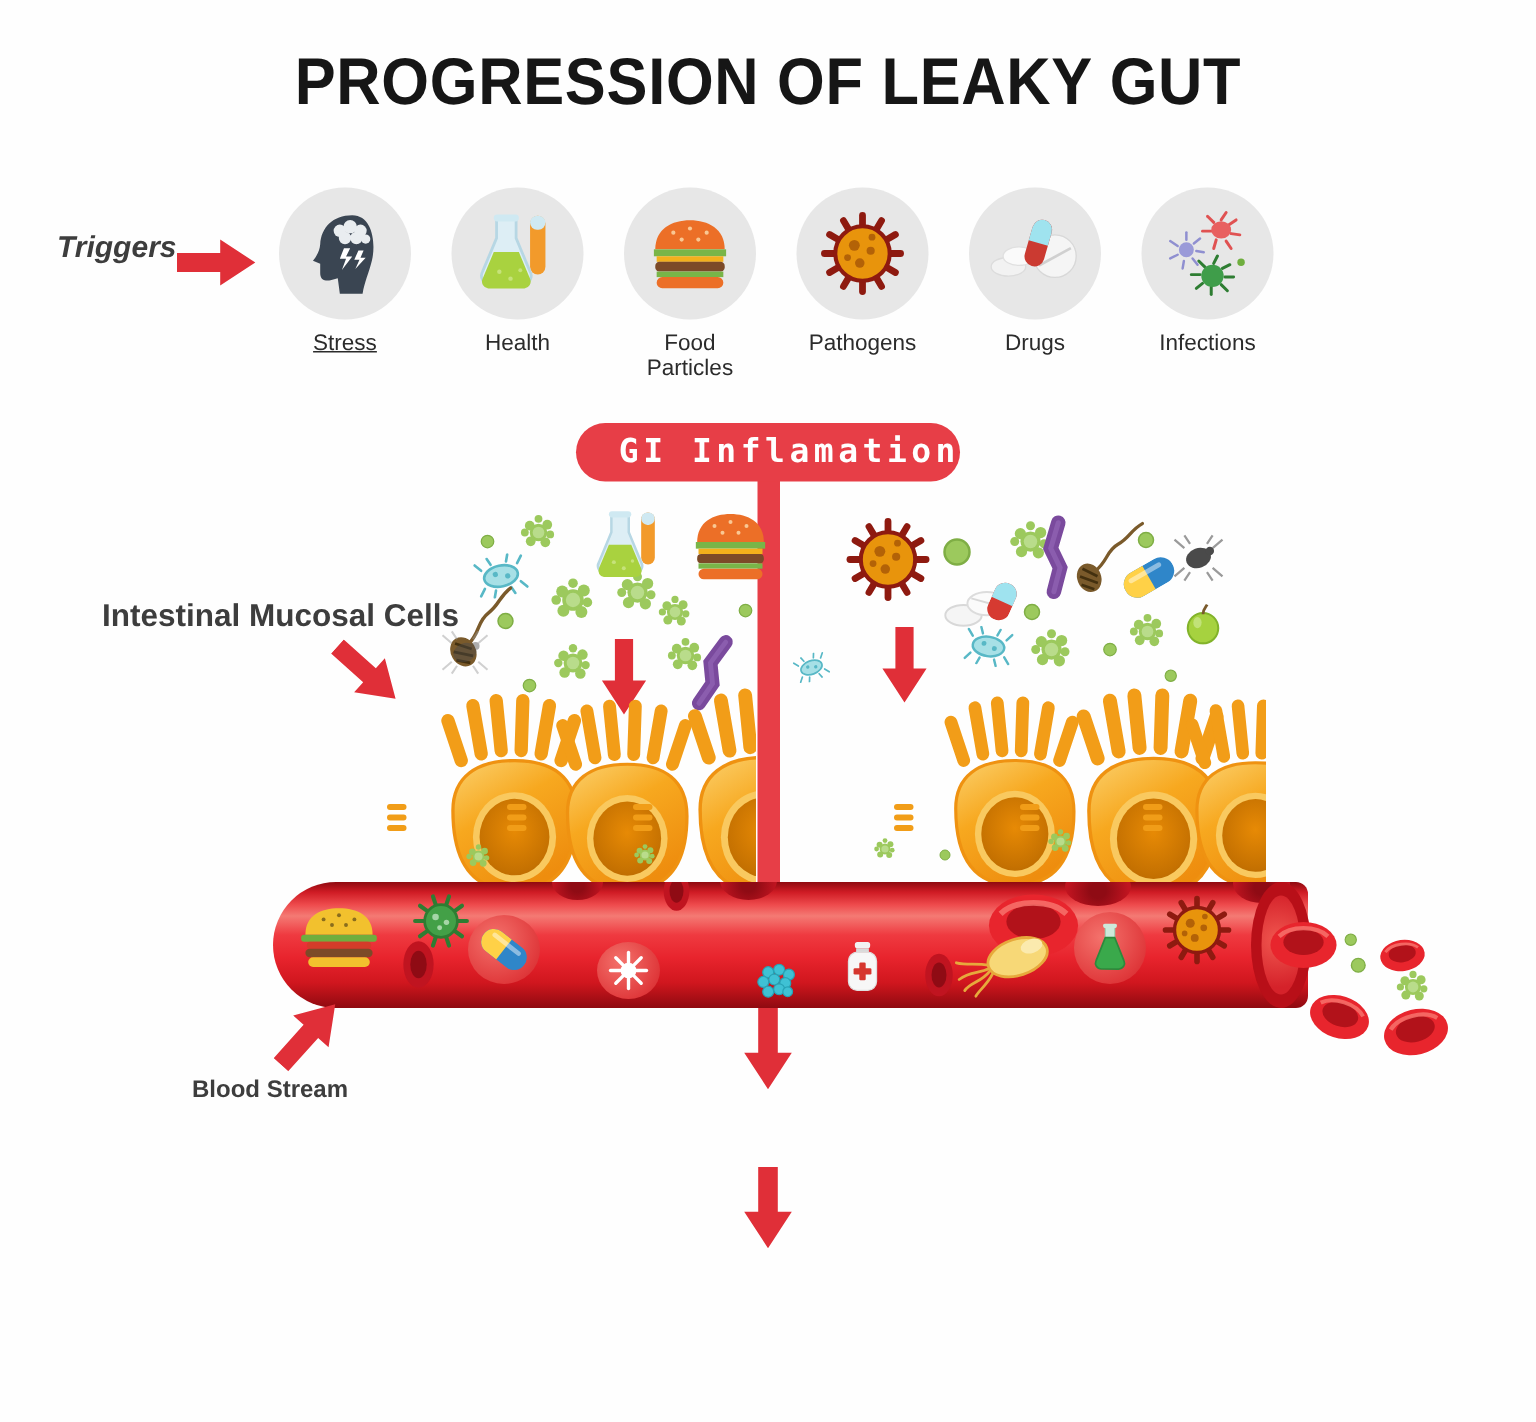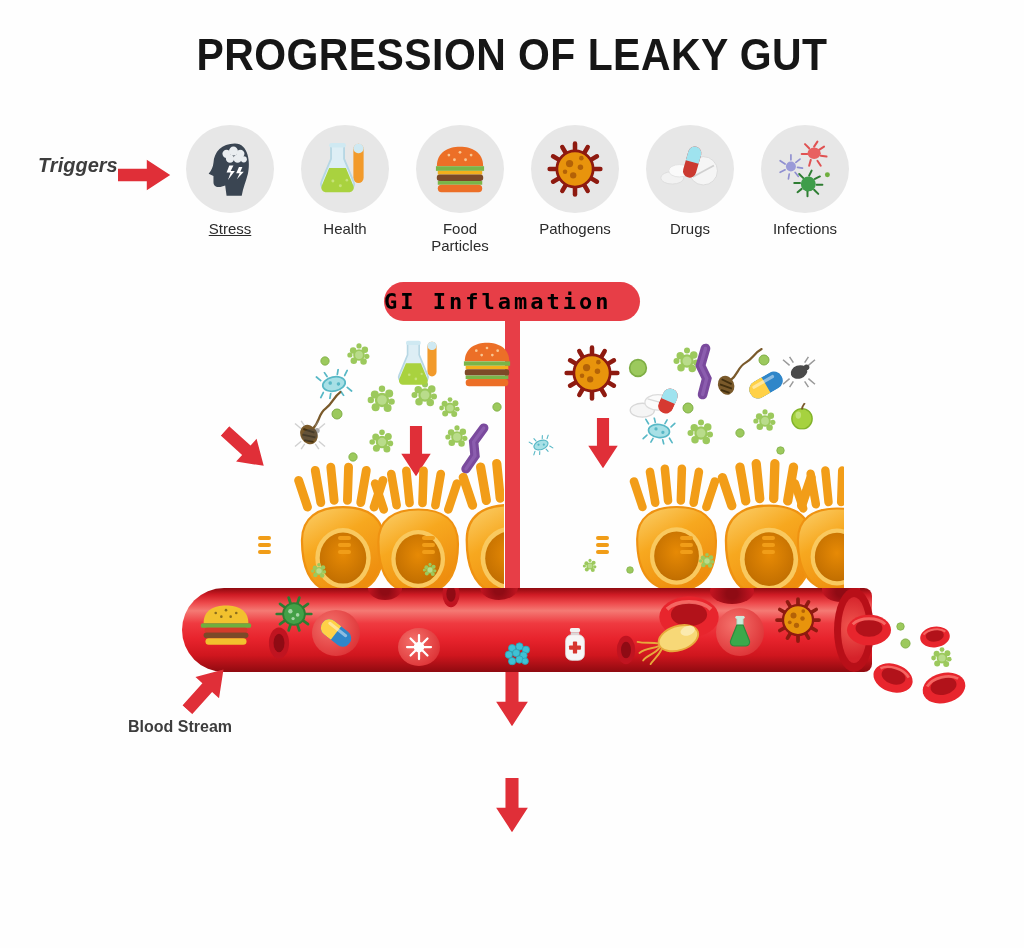--- a/index.html
+++ b/index.html
@@ -6,22 +6,22 @@
   .canvas{position:relative;width:1024px;height:948px;background:#fefefe;overflow:hidden;margin:0 auto;}
   .abs{position:absolute;}
   .ic{position:absolute;display:block;}
   .ic svg{width:100%;height:100%;display:block;overflow:visible;}
   h1.title{position:absolute;top:30px;left:0;width:100%;margin:0;text-align:center;
     font-size:44px;font-weight:bold;color:#161616;letter-spacing:.5px;transform:scaleX(.93);}
   .trig-label{position:absolute;font-weight:bold;font-size:20px;color:#3d3d3d;font-style:italic;}
   .circle{position:absolute;width:88px;height:88px;border-radius:50%;background:#e7e7e7;
     display:flex;align-items:center;justify-content:center;}
   .t-name{position:absolute;width:120px;text-align:center;font-size:15px;line-height:1.15;color:#2b2b2b;}
-  .banner{position:absolute;background:#e73e47;color:#000000;font-weight:bold;display:flex;
-    align-items:center;justify-content:flex-start;border-radius:10px;}
+  .banner{position:absolute;background:#e73e47;color:#ffffff;font-weight:bold;display:flex;
+    align-items:center;justify-content:flex-end;border-radius:10px;}
   .banner.gi{border-radius:20px;font-family:"DejaVu Sans Mono",monospace;font-size:22px;letter-spacing:3px;}
   .vline{position:absolute;background:#e73e47;}
   .fieldlabel{position:absolute;font-weight:bold;color:#3d3d3d;}
   .vessel{position:absolute;left:182px;top:588px;width:690px;height:84px;
     border-radius:42px 8px 8px 42px;overflow:hidden;
     background:linear-gradient(180deg,#8f0a10 0%,#cf1b24 8%,#ee4a4c 18%,#f47a74 27%,#ef3a40 42%,#e8242d 60%,#d0161e 80%,#8f0a10 100%);}
   .vessel-label{position:absolute;left:186px;top:5px;font-size:23px;font-weight:bold;color:#fff;white-space:nowrap;}
   .disc{position:absolute;border-radius:50%;display:flex;align-items:center;justify-content:center;
     background:radial-gradient(circle at 38% 35%, #f4726c, #e03a3c 70%, #cf2429 100%);}
   .rbc-top{position:absolute;border-radius:50%;background:radial-gradient(circle at 50% 60%, #8f0b14 20%, #c01420 75%);}
@@ -598,20 +598,21 @@
       <svg viewBox="0 0 60 40">
         <use href="#arrow"></use>
       </svg>
     </i>
   <i class="ic" style="left:528px;top:436px;width:26px;height:18px;transform:rotate(-20deg);">
       <svg viewBox="0 0 44 32">
         <use href="#microbe"></use>
       </svg>
     </i>
 
+  <span class="fieldlabel" style="left:68px;top:399px;font-size:21px;">Intestinal Mucosal Cells</span>
   <i class="ic" style="left:218px;top:430px;width:54px;height:38px;transform:rotate(42deg);">
       <svg viewBox="0 0 60 40">
         <use href="#arrow"></use>
       </svg>
     </i>
 
   <svg class="abs" style="left:182px;top:450px;" width="322" height="142" viewBox="0 0 322 142">
     <g transform="translate(0,6)">
         <use href="#cell"></use>
       </g>

